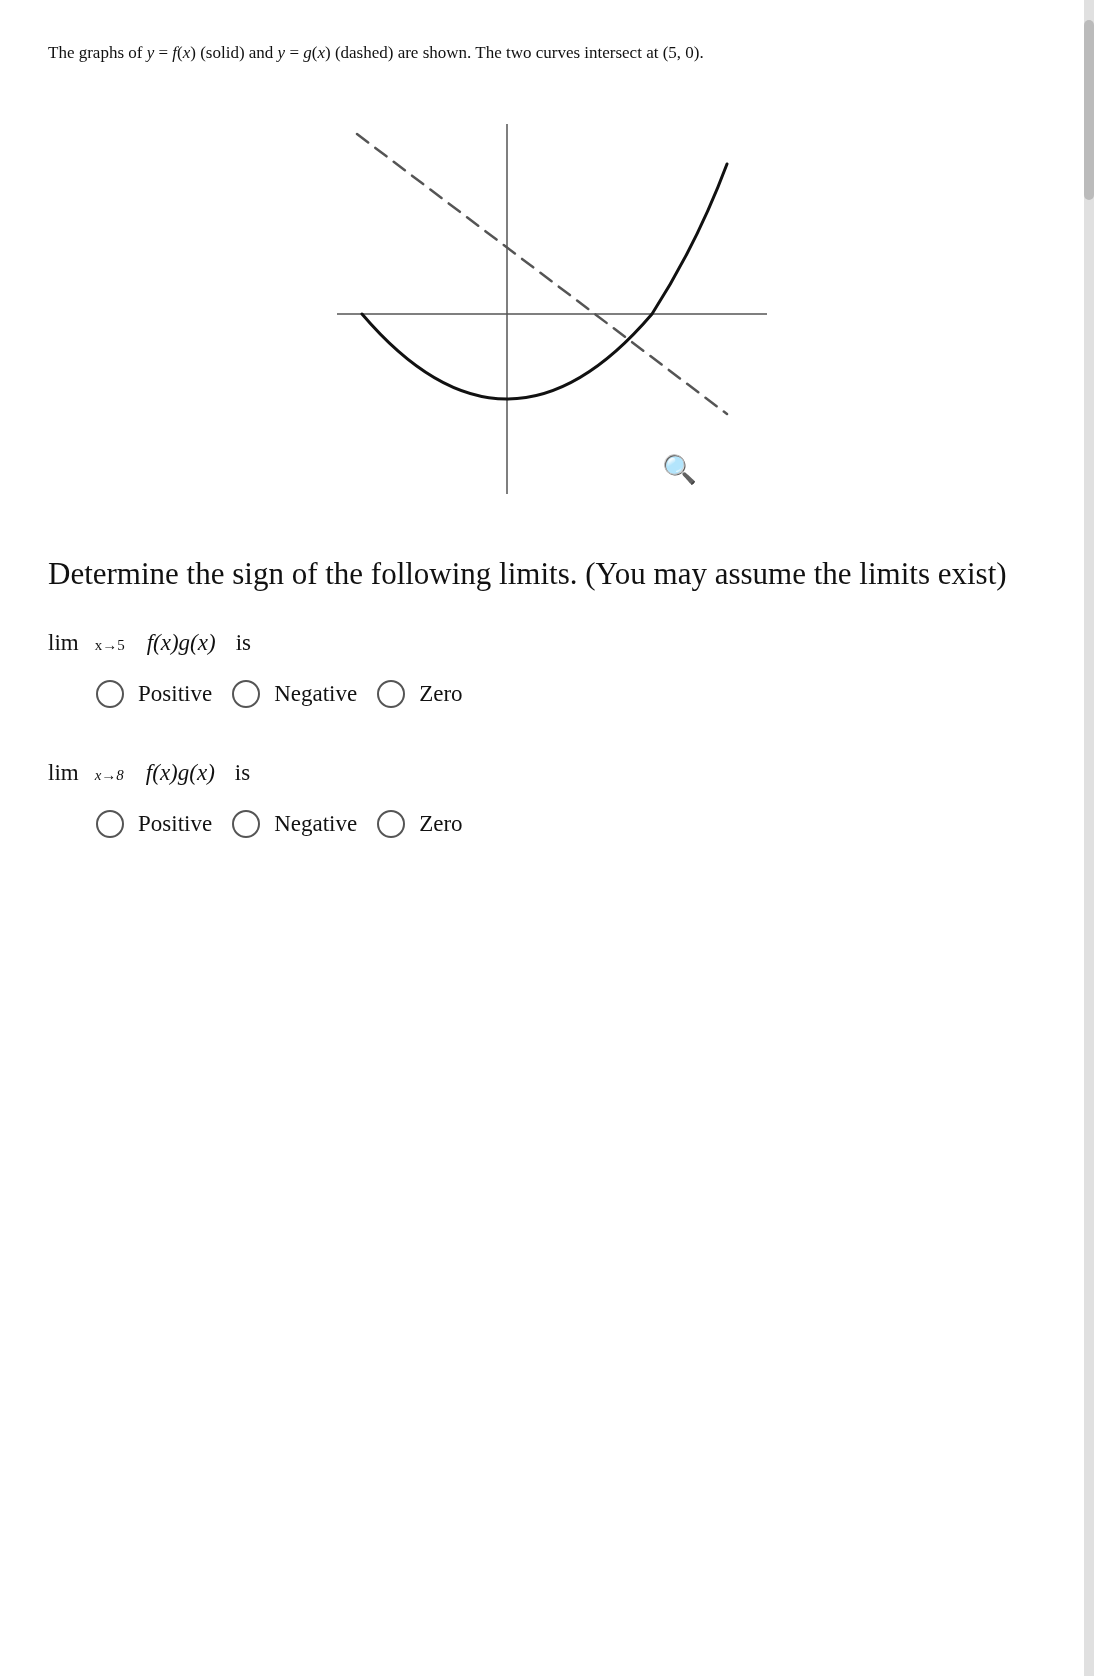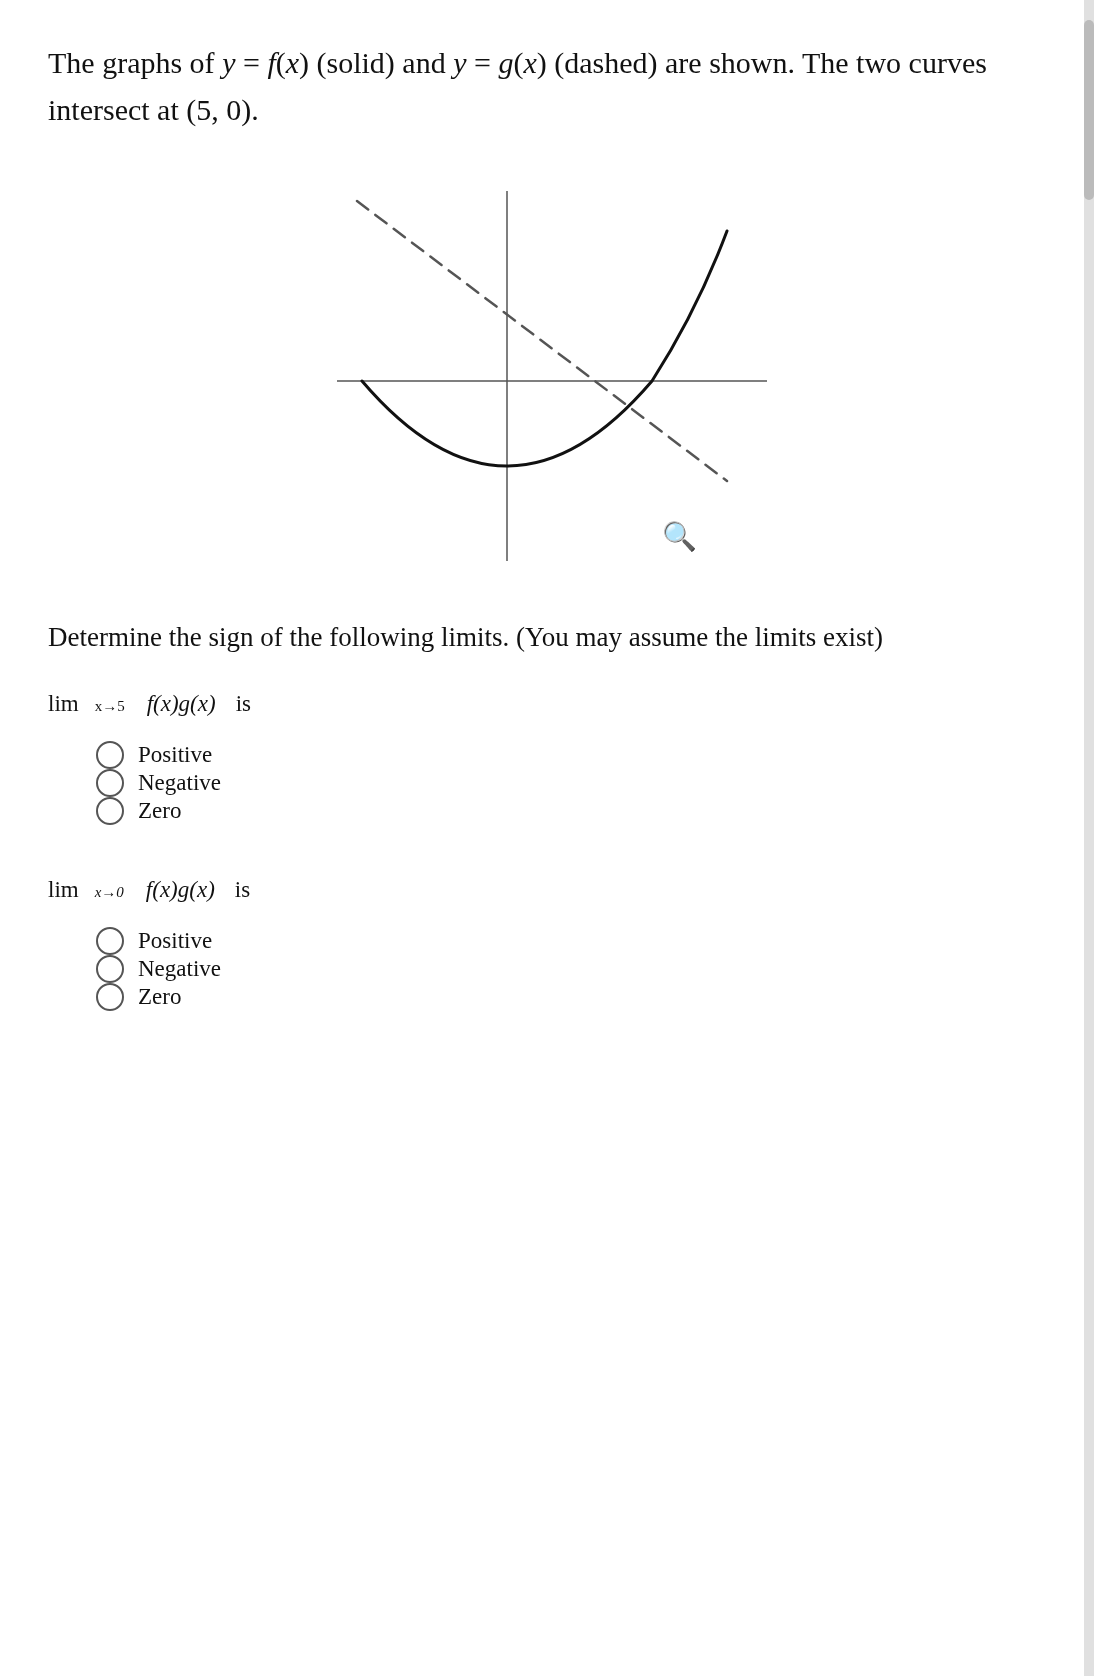--- a/index.html
+++ b/index.html
@@ -7,21 +7,21 @@
       background: #fff;
       font-family: Georgia, 'Times New Roman', serif;
       font-size: 22px;
       color: #111;
       width: 1094px;
       min-height: 1676px;
       padding: 40px 48px 60px 48px;
     }
 
     .intro-text {
-      font-size: 30px;
+      font-size: 17px;
       line-height: 1.55;
       margin-bottom: 28px;
     }
 
     .graph-container {
       width: 480px;
       height: 420px;
       margin: 0 auto 36px auto;
       position: relative;
     }
@@ -33,21 +33,21 @@
 
     .zoom-icon {
       position: absolute;
       bottom: 28px;
       right: 90px;
       font-size: 28px;
       color: #aaa;
     }
 
     .instruction-text {
-      font-size: 27px;
+      font-size: 31px;
       line-height: 1.55;
       margin-bottom: 32px;
     }
 
     .limit-section {
       margin-bottom: 52px;
     }
 
     .limit-label {
       font-size: 23px;
@@ -60,21 +60,22 @@
     .is-text {
       font-style: normal;
       margin-left: 8px;
       text-align: right;
     }
 
     .options-list {
       list-style: none;
       padding-left: 48px;
       display: flex;
-      flex-direction: column;
+      flex-direction: row;
+      gap: 20px;
     }
 
     .option-item {
       display: flex;
       align-items: center;
       gap: 14px;
       cursor: pointer;
     }
 
     .radio-circle {
@@ -155,21 +156,21 @@
     <li class="option-item">
       <span class="radio-circle"></span>
       <span class="option-label">Zero</span>
     </li>
   </ul>
 </div>
 
 <div class="limit-section">
   <div class="limit-label">
     <span style="margin-right:4px;">lim</span>
-      <span style="font-size:15px;vertical-align:sub;margin-right:10px;font-style:italic;">x→0</span>
+      <span style="font-size:15px;vertical-align:sub;margin-right:10px;font-style:italic;">x→8</span>
       <span style="font-style:italic;">f(x)g(x)</span>
       <span class="is-text"> is</span>
   </div>
   <ul class="options-list">
     <li class="option-item">
       <span class="radio-circle"></span>
       <span class="option-label">Positive</span>
     </li>
     <li class="option-item">
       <span class="radio-circle"></span>

